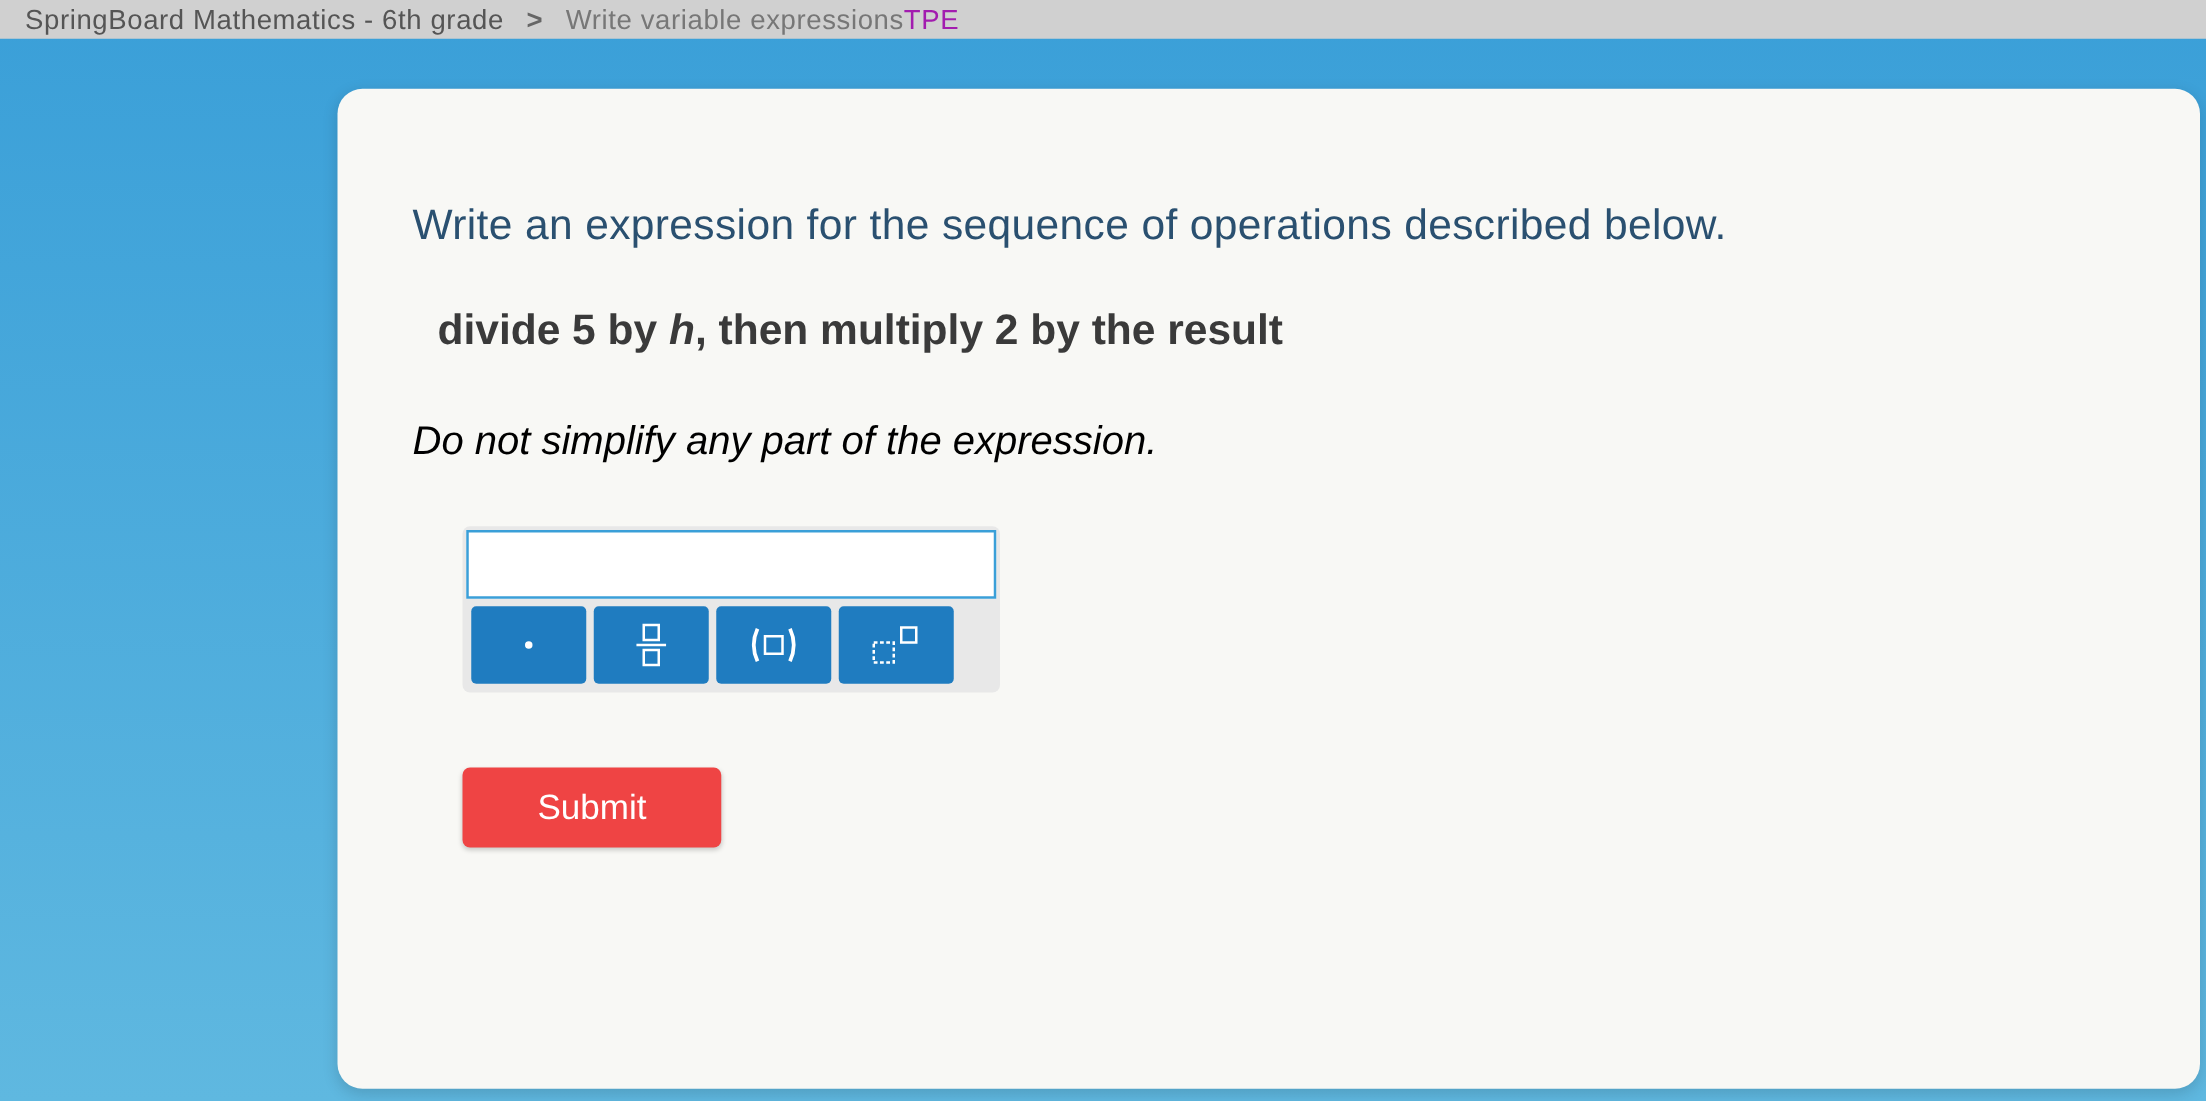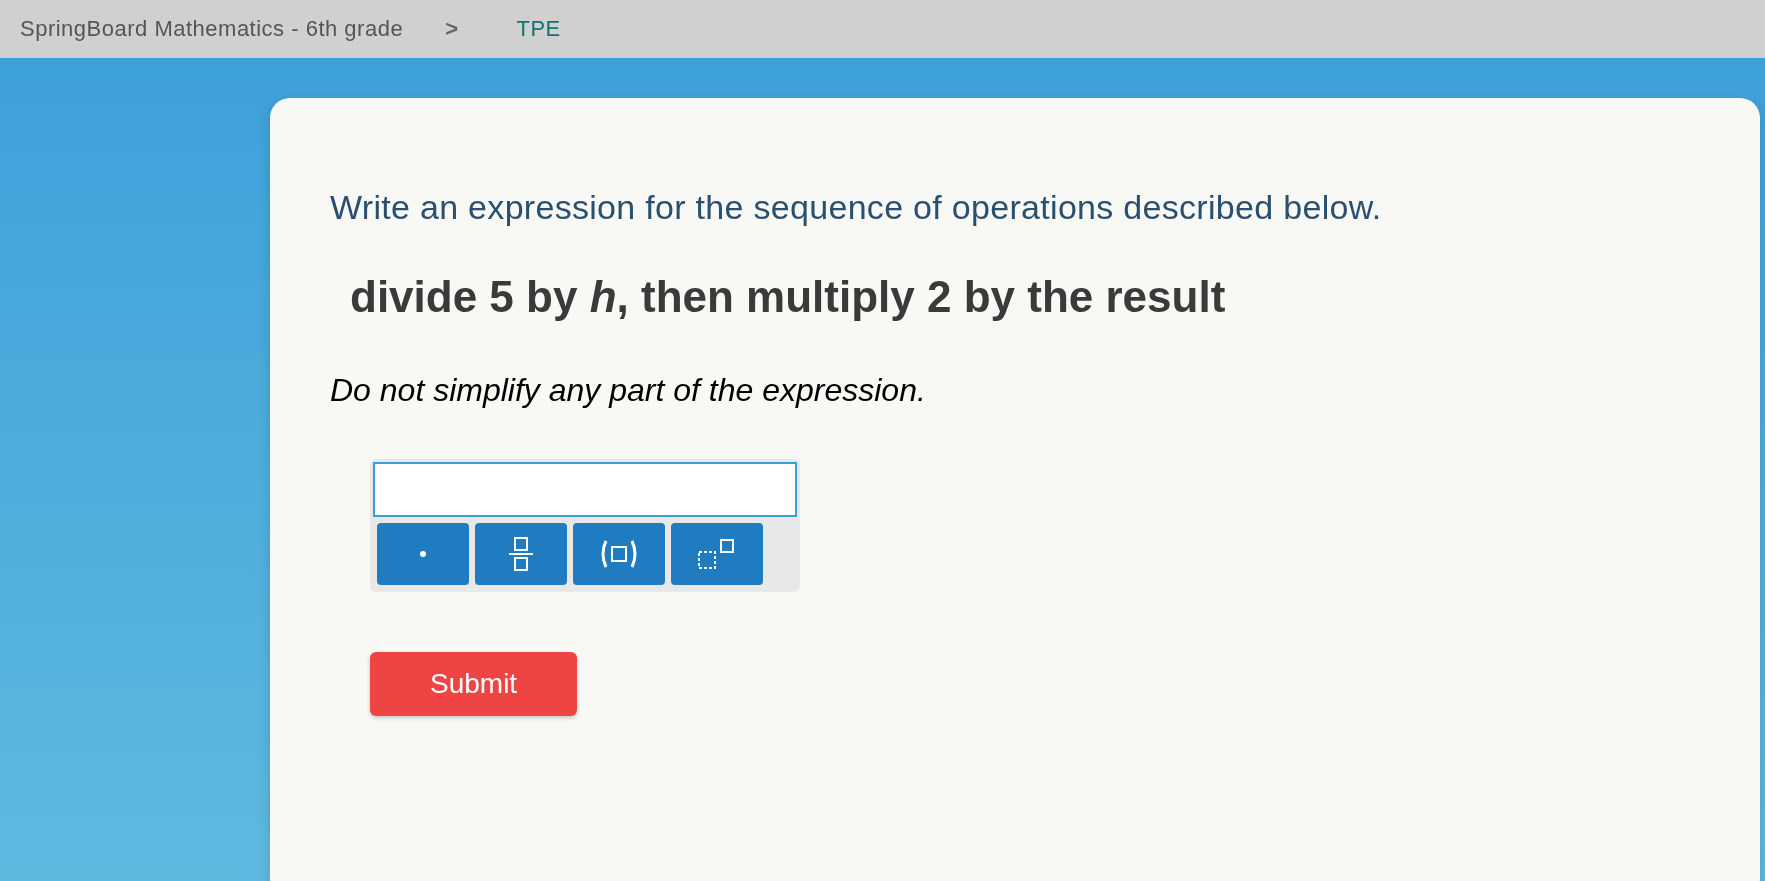--- a/index.html
+++ b/index.html
@@ -10,43 +10,42 @@
     body {
       font-family: Verdana, Geneva, sans-serif;
       background: linear-gradient(to bottom, #3a9fd8 0%, #5fb8e0 100%);
       width: 1765px;
       height: 881px;
       overflow: hidden;
     }
     .breadcrumb-bar {
       background: #d0d0d0;
       padding: 6px 20px;
-      height: 58px;
+      height: 31px;
       display: flex;
       align-items: center;
       color: #4a4a4a;
       font-size: 22px;
       letter-spacing: 0.5px;
-      gap: 24px;
     }
     .breadcrumb-bar .course {
       color: #555;
       font-weight: 500;
     }
     .breadcrumb-bar .chevron {
       margin: 0 18px;
       color: #666;
       font-weight: bold;
     }
     .breadcrumb-bar .section {
       color: #777;
     }
     .breadcrumb-bar .code {
-      color: #0f766e;
-      margin-left: 16px;
+      color: #a21caf;
+      margin-left: 0;
     }
     .content-bg {
       width: 100%;
       height: calc(100% - 42px);
       display: flex;
       padding-top: 40px;
       padding-left: 270px;
     }
     .question-card {
       background: #f8f8f5;
@@ -57,21 +56,21 @@
       box-shadow: 0 4px 12px rgba(0,0,0,0.15);
     }
     .question-title {
       color: #2a5070;
       font-size: 34px;
       margin-bottom: 45px;
       letter-spacing: 0.3px;
     }
     .question-line {
       color: #3a3a3a;
-      font-size: 44px;
+      font-size: 34px;
       font-weight: bold;
       margin-bottom: 50px;
       padding-left: 20px;
     }
     .question-line .var {
       font-style: italic;
     }
     .question-hint {
       color: #000000;
       font-size: 32px;
@@ -128,20 +127,21 @@
       margin-left: 40px;
       box-shadow: 0 2px 4px rgba(0,0,0,0.2);
     }
   </style>
 </head>
 <body>
 
 <div class="breadcrumb-bar">
   <span class="course">SpringBoard Mathematics - 6th grade</span>
   <span class="chevron">&gt;</span>
+  <span class="section">Write variable expressions</span>
   <span class="code">TPE</span>
 </div>
 
 <div class="content-bg">
   <div class="question-card">
     <div class="question-title">Write an expression for the sequence of operations described below.</div>
     <div class="question-line">
       <span>divide 5 by </span><span class="var">h</span><span>, then multiply 2 by the result</span>
     </div>
     <div class="question-hint">Do not simplify any part of the expression.</div>

